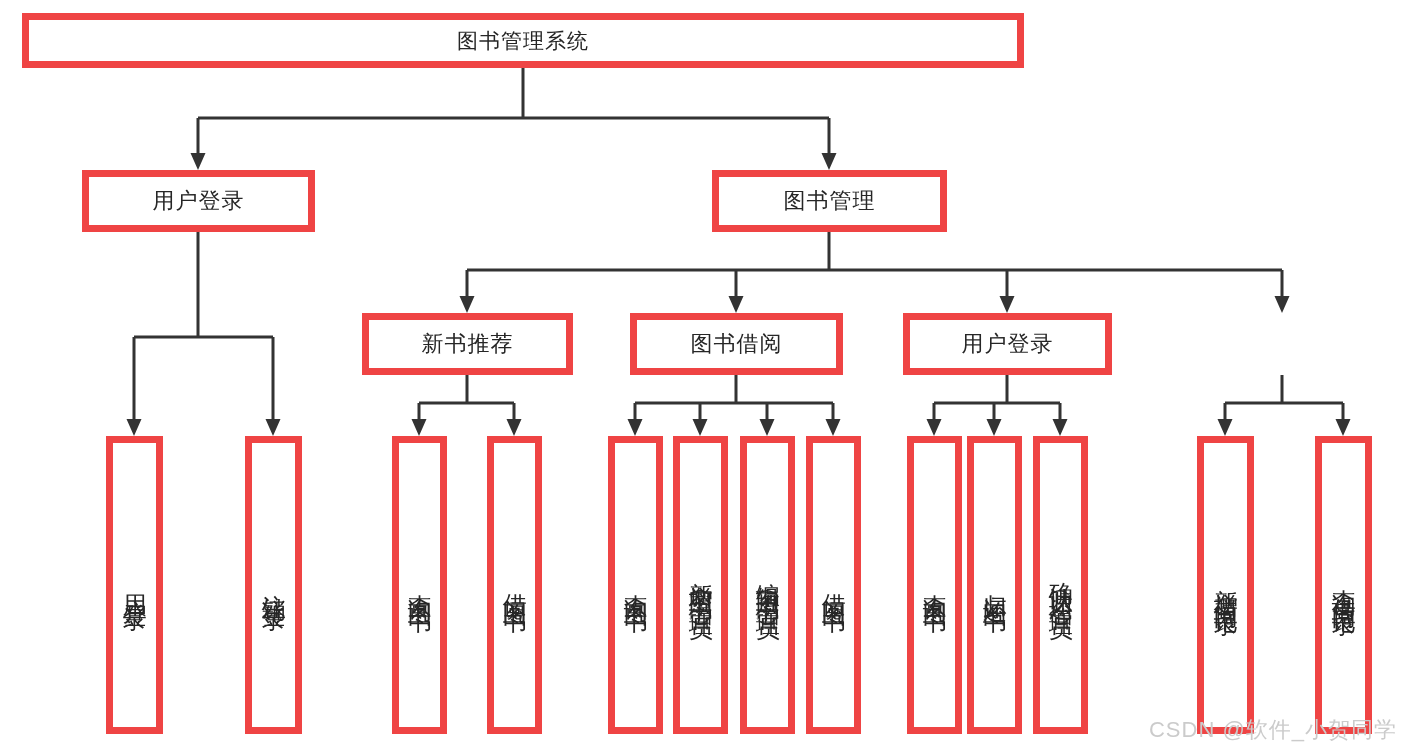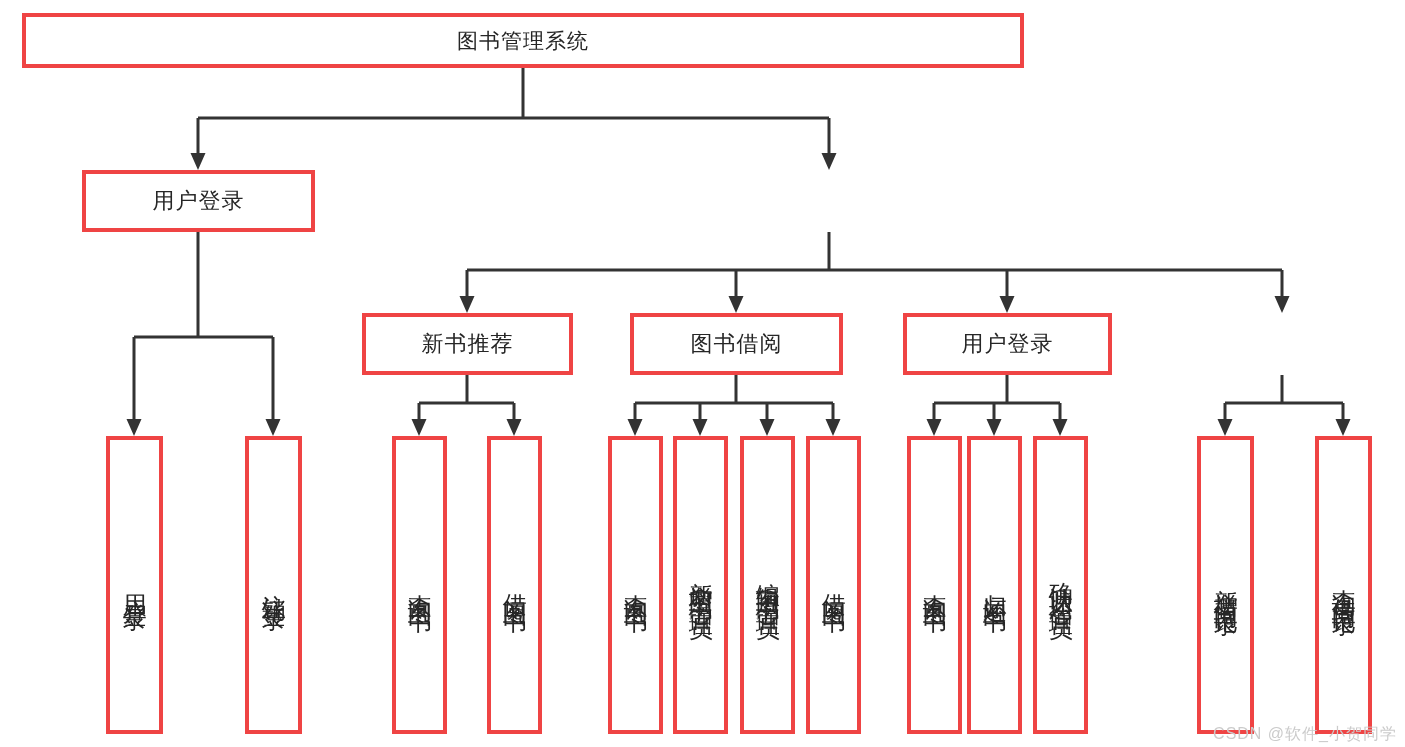--- a/index.html
+++ b/index.html
@@ -21,21 +21,21 @@
     position: absolute;
     left: 0;
     top: 0;
     width: 1405px;
     height: 747px;
     pointer-events: none;
   }
   .box {
     position: absolute;
     box-sizing: border-box;
-    border: 4px solid #ef4444;
+    border: 7px solid #ef4444;
     background: #ffffff;
     display: flex;
     align-items: center;
     justify-content: center;
     color: #262626;
   }
   .hbox .lbl {
     font-size: 22px;
     letter-spacing: 1px;
     white-space: nowrap;
@@ -48,21 +48,21 @@
     line-height: 1.1;
     white-space: nowrap;
   }
   .root-box .lbl {
     font-size: 21px;
   }
   .watermark {
     position: absolute;
     right: 8px;
     bottom: 2px;
-    font-size: 16px;
+    font-size: 22px;
     color: #cbcbcb;
     letter-spacing: 1px;
     white-space: nowrap;
   }
 </style>
 </head>
 <body>
 
 <div class="stage">
 
@@ -70,20 +70,23 @@
     <path id="conn-lines" fill="none" stroke="#333333" stroke-width="3" d="M523 68V118M198 118H829M198 118V158M829 118V158M198 232V337M134 337H273M134 337V424M273 337V424M829 232V270M467 270H1282M467 270V301M736 270V301M1007 270V301M1282 270V301M467 375V403M419 403H514M419 403V424M514 403V424M736 375V403M635 403H833M635 403V424M700 403V424M767 403V424M833 403V424M1007 375V403M934 403H1060M934 403V424M994 403V424M1060 403V424M1282 375V403M1225 403H1343M1225 403V424M1343 403V424"></path>
     <path id="conn-arrows" fill="#333333" stroke="none" d="M190.5 153L205.5 153L198 170ZM821.5 153L836.5 153L829 170ZM126.5 419L141.5 419L134 436ZM265.5 419L280.5 419L273 436ZM459.5 296L474.5 296L467 313ZM728.5 296L743.5 296L736 313ZM999.5 296L1014.5 296L1007 313ZM1274.5 296L1289.5 296L1282 313ZM411.5 419L426.5 419L419 436ZM506.5 419L521.5 419L514 436ZM627.5 419L642.5 419L635 436ZM692.5 419L707.5 419L700 436ZM759.5 419L774.5 419L767 436ZM825.5 419L840.5 419L833 436ZM926.5 419L941.5 419L934 436ZM986.5 419L1001.5 419L994 436ZM1052.5 419L1067.5 419L1060 436ZM1217.5 419L1232.5 419L1225 436ZM1335.5 419L1350.5 419L1343 436Z"></path>
   </svg>
 
   <div class="box hbox root-box" style="left:22px;top:13px;width:1002px;height:55px">
     <span class="lbl">图书管理系统</span>
   </div>
 
   <div class="box hbox" style="left:82px;top:170px;width:233px;height:62px">
     <span class="lbl">用户登录</span>
+  </div>
+  <div class="box hbox" style="left:712px;top:170px;width:235px;height:62px">
+    <span class="lbl">图书管理</span>
   </div>
 
   <div class="box hbox" style="left:630px;top:313px;width:213px;height:62px">
     <span class="lbl">图书借阅</span>
   </div>
   <div class="box hbox" style="left:362px;top:313px;width:211px;height:62px">
     <span class="lbl">新书推荐</span>
   </div>
   <div class="box hbox" style="left:903px;top:313px;width:209px;height:62px">
     <span class="lbl">用户登录</span>

